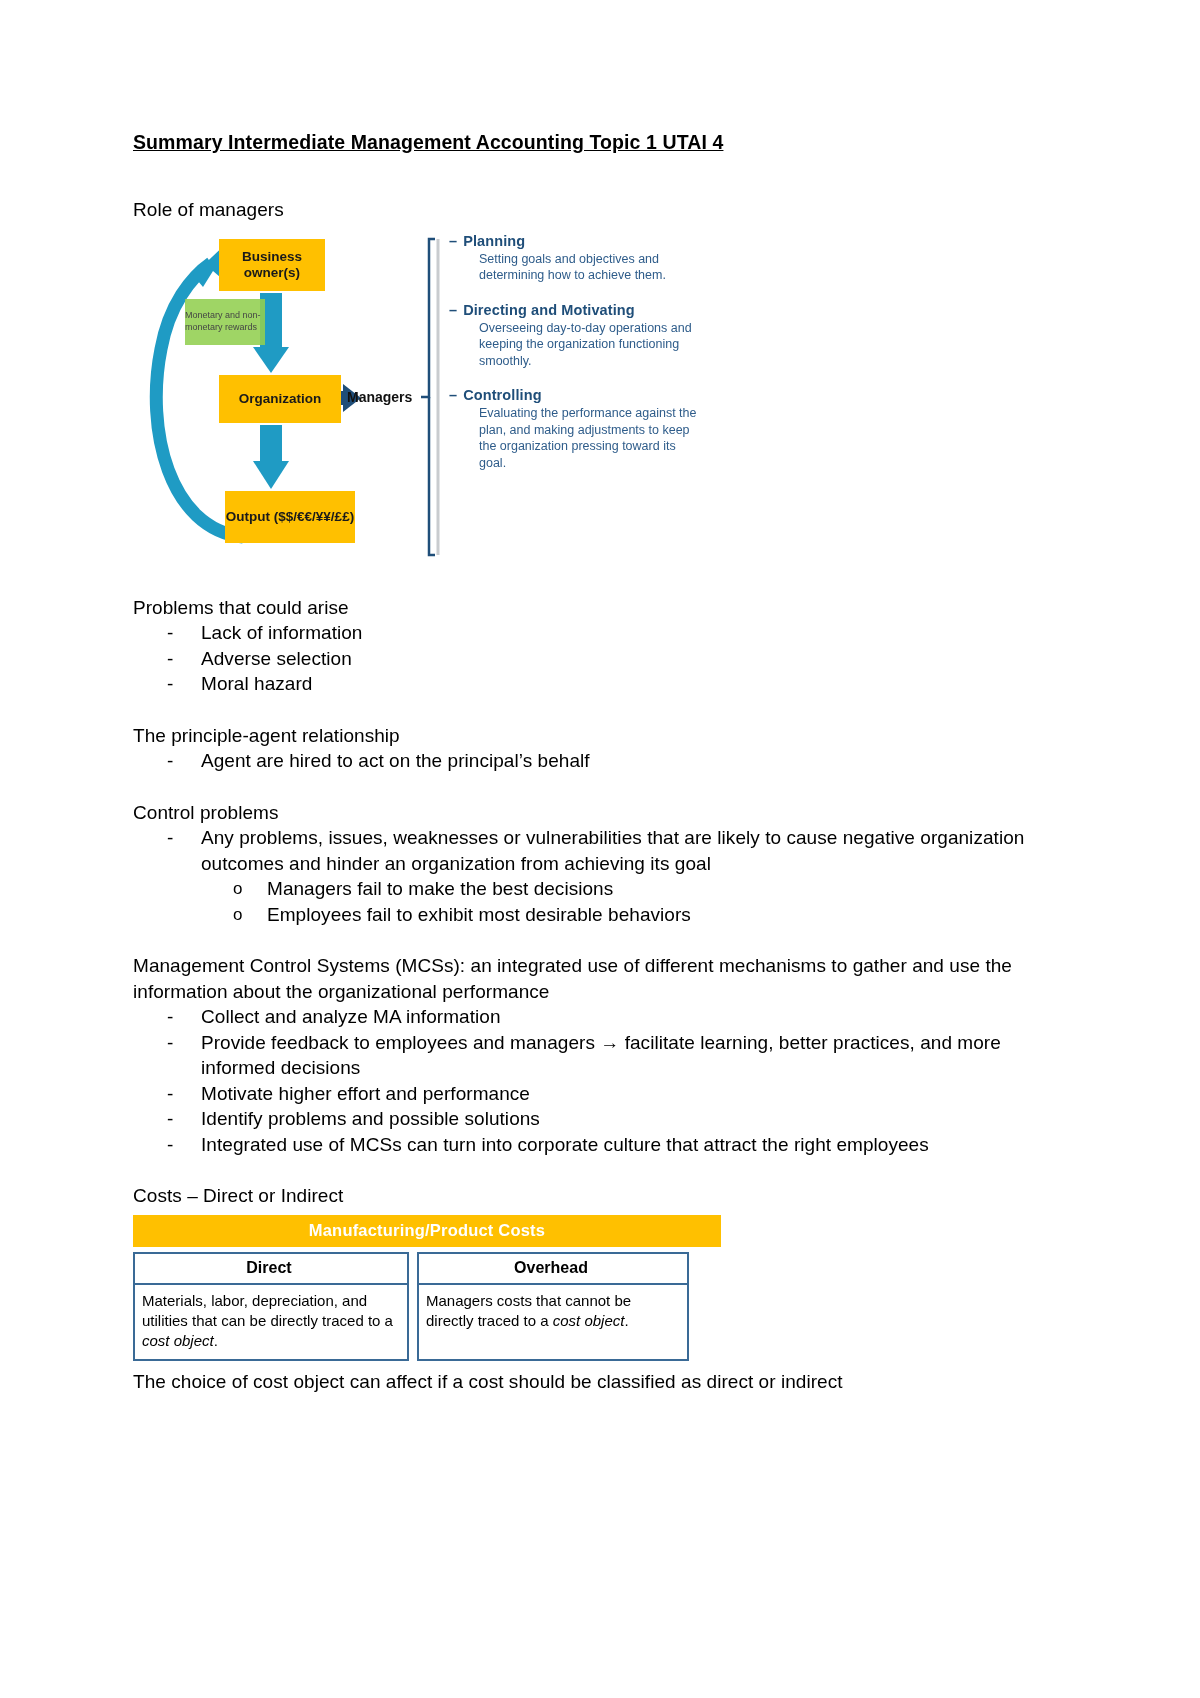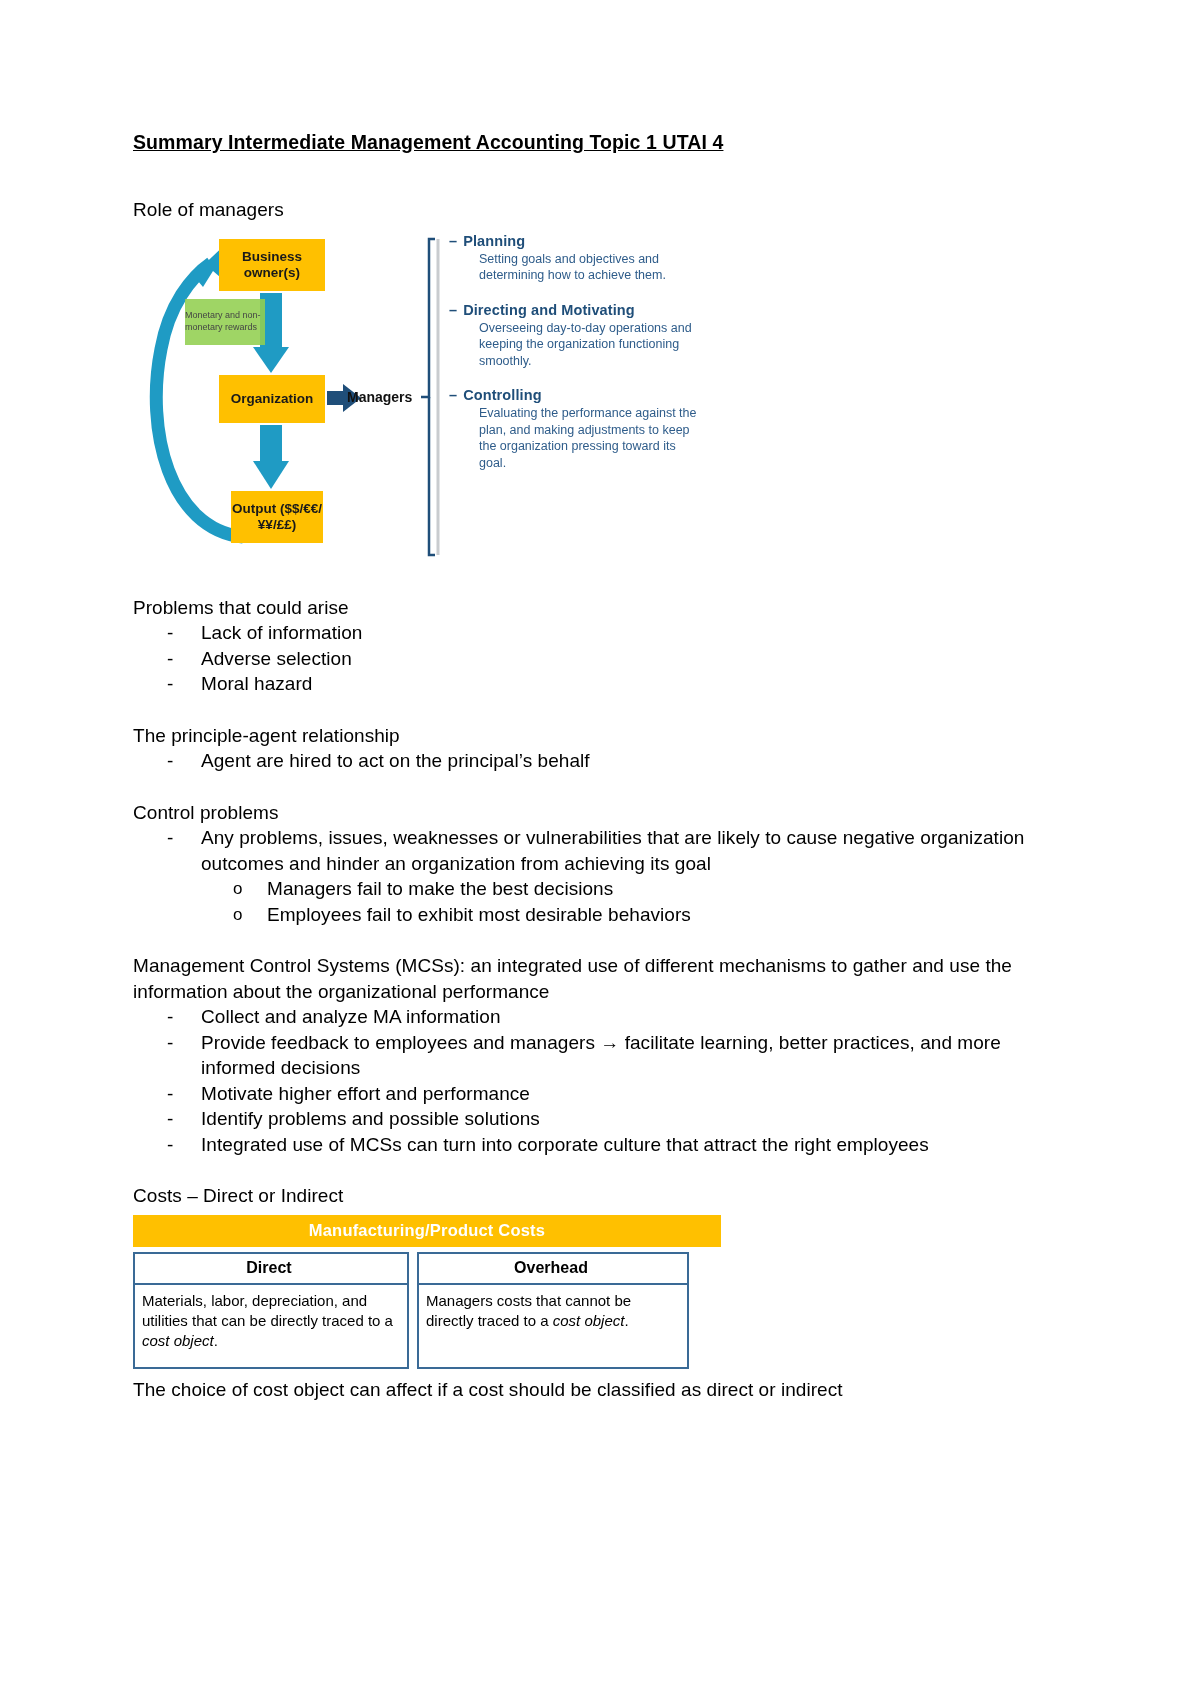--- a/index.html
+++ b/index.html
@@ -95,22 +95,22 @@
     font-weight: bold;
     font-size: 13.5px;
     line-height: 16px;
     display: flex;
     align-items: center;
     justify-content: center;
     text-align: center;
     box-sizing: border-box;
   }
   .node-owner  { left: 84px;  top: 10px;  width: 106px; height: 52px; }
-  .node-org    { left: 84px;  top: 146px; width: 106px; height: 48px; }
-  .node-output { left: 96px;  top: 262px; width: 92px; height: 52px; }
+  .node-org    { left: 84px;  top: 146px; width: 122px; height: 48px; }
+  .node-output { left: 90px;  top: 262px; width: 130px; height: 52px; }
   .node-green {
     position: absolute;
     left: 50px; top: 70px;
     width: 80px; height: 46px;
     background: #92D050;
     color: #2b2b2b;
     font-size: 9px;
     line-height: 11.5px;
     display: flex;
     align-items: center;
@@ -179,21 +179,21 @@
   .cost-col-head {
     text-align: center;
     font-weight: bold;
     font-size: 16px;
     padding: 5px 4px 6px 0;
     border-bottom: 2px solid #3A6A96;
   }
   .cost-col-body {
     font-size: 15px;
     line-height: 20px;
-    padding: 6px 7px 10px 7px;
+    padding: 6px 7px 2px 7px;
   }
   .cost-col.left .cost-col-body { min-height: 66px; }
   .cost-col.right .cost-col-body { min-height: 66px; }
   .it { font-style: italic; }
   .closing-line {
     font-size: 19px;
     line-height: 25.5px;
     margin-top: 8px;
     letter-spacing: 0.05px;
   }

